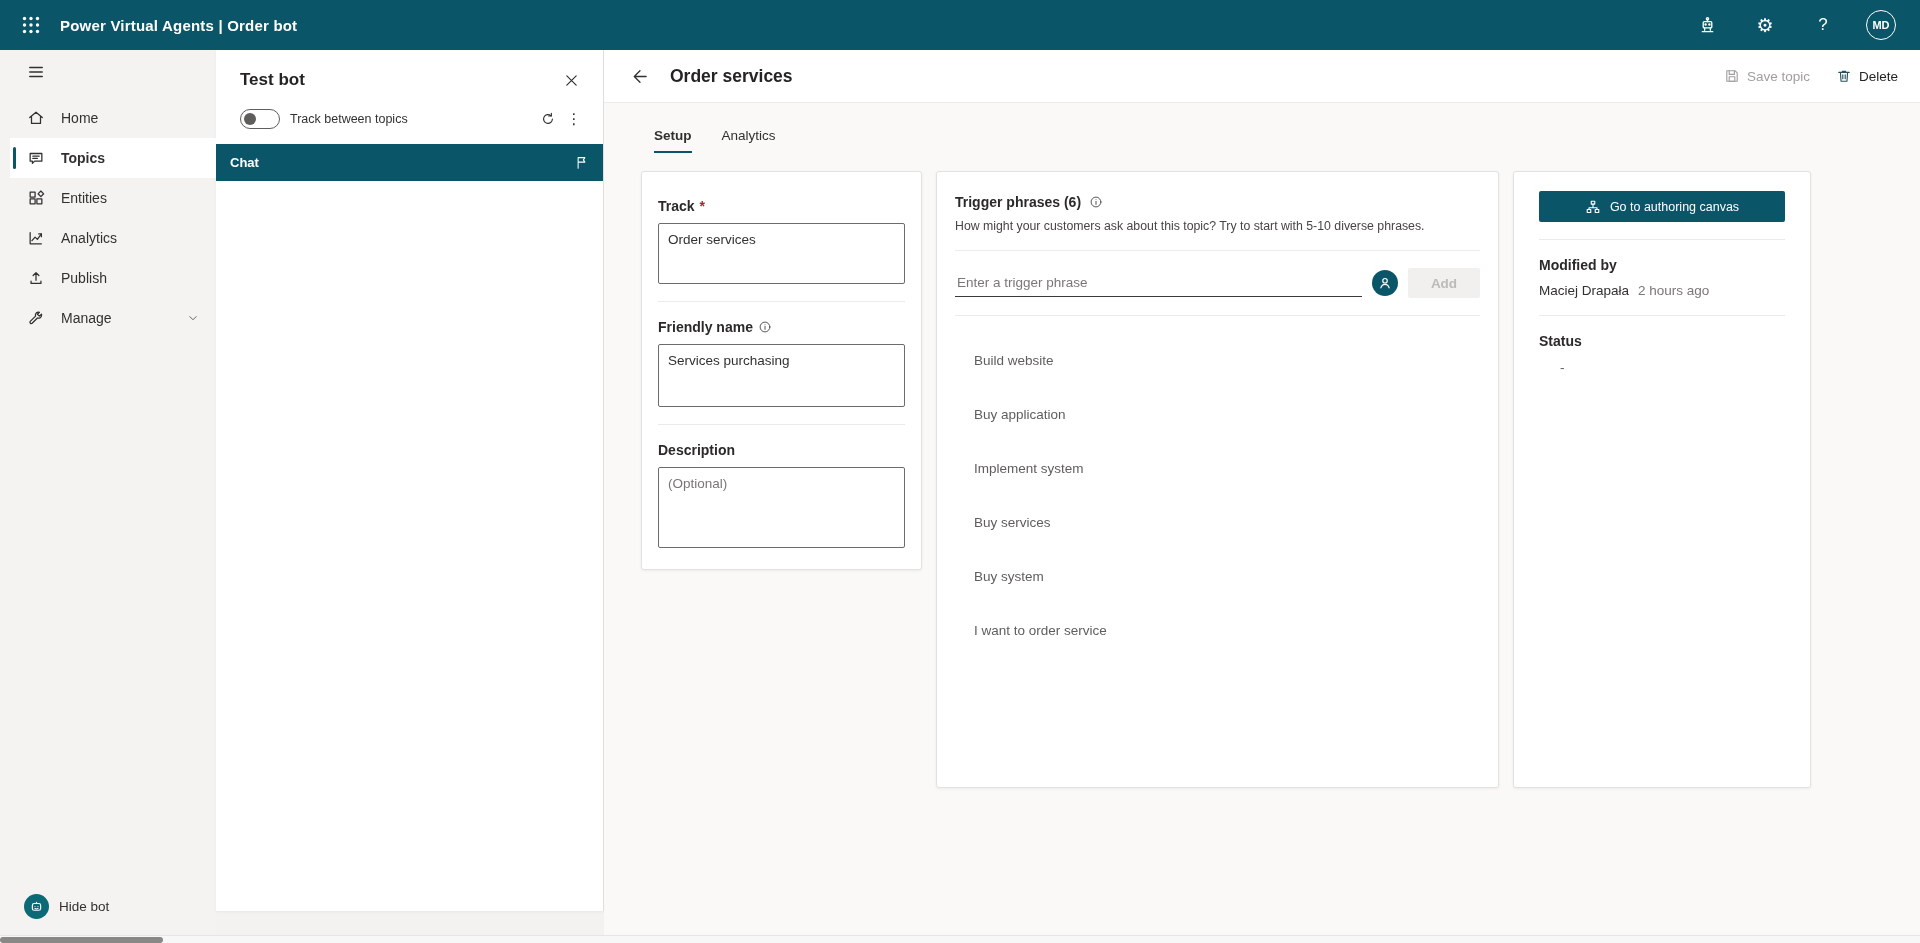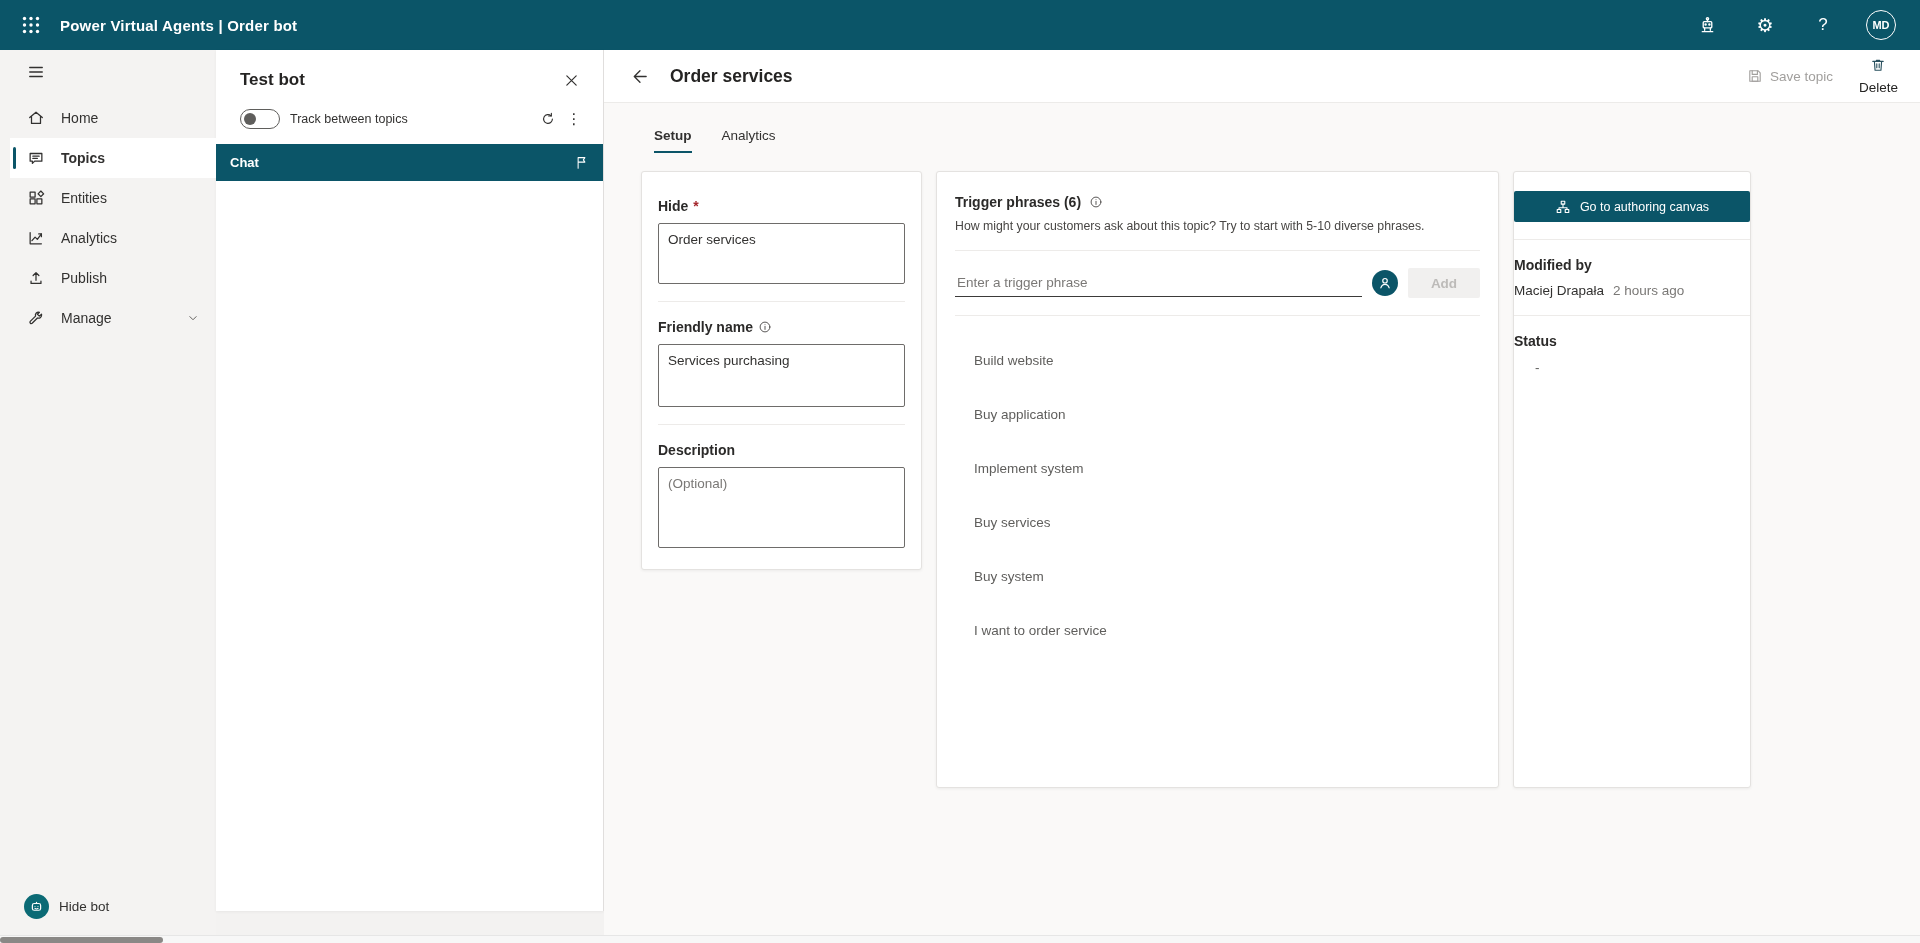--- a/index.html
+++ b/index.html
@@ -96,21 +96,21 @@
   .main-header {
     height:53px; background:#fff; border-bottom:1px solid #ecebe9;
     display:flex; align-items:center; padding:0 22px 0 20px;
   }
   .back-btn { width:30px; height:30px; display:flex; align-items:center; justify-content:center; color:#323130; cursor:pointer; }
   .page-title { font-size:17.5px; font-weight:700; color:#252423; margin-left:16px; }
   .main-header-spacer { flex:1; }
   .hdr-action { display:flex; align-items:center; gap:7px; font-size:13.5px; cursor:pointer; }
   .hdr-action.disabled { color:#a19f9d; cursor:default; }
   .hdr-action.disabled .ico-wrap { color:#a19f9d; }
-  .hdr-action + .hdr-action { margin-left:26px;flex-direction:column; }
+  .hdr-action + .hdr-action { margin-left:26px; }
   .delete-action { color:#252423; }
   .delete-action .ico-wrap { color:#29505e; }
 
   .tabs { display:flex; gap:30px; padding:25px 0 0 50px; }
   .tab { font-size:13.5px; color:#323130; padding-bottom:8px; cursor:pointer; border-bottom:2.5px solid transparent; }
   .tab.active { font-weight:700; border-bottom-color:#0b5568; }
 
   .cards { display:flex; align-items:flex-start; gap:14px; padding:18px 0 0 37px; }
   .card {
     background:#fff; border:1px solid #e4e2e0; border-radius:3px;
@@ -145,21 +145,21 @@
     width:26px; height:26px; border-radius:50%; background:#0b5568; color:#fff;
     display:flex; align-items:center; justify-content:center; cursor:pointer; flex-shrink:0;
   }
   .add-btn {
     width:72px; height:30px; background:#f1f0ef; color:#bdbbb9; border:none;
     font-size:13.5px; font-weight:700; font-family:inherit; border-radius:2px; cursor:default; flex-shrink:0;
   }
   .phrase-list { margin-top:4px; }
   .phrase-item { height:54px; display:flex; align-items:center; padding-left:19px; font-size:13.5px; color:#5f5e5c; }
 
-  .card-info { width:238px; height:617px; padding:19px 0; }
+  .card-info { width:298px; height:617px; padding:19px 25px; }
   .canvas-btn {
     width:100%; height:31px; background:#0b5568; color:#fff; border:none; border-radius:2px;
     display:flex; align-items:center; justify-content:center; gap:9px;
     font-size:12.5px; font-family:inherit; cursor:pointer;
   }
   .meta-label { font-size:14px; font-weight:700; color:#2b2a29; }
   .meta-row { display:flex; align-items:baseline; gap:9px; margin-top:10px; }
   .meta-name { font-size:13.5px; color:#323130; }
   .meta-time { font-size:13.5px; color:#7a7876; }
   .status-value { font-size:13.5px; color:#5f5e5c; margin:11px 0 0 21px; }
@@ -349,21 +349,21 @@
 
     <div class="tabs">
       <div class="tab active">Setup</div>
       <div class="tab">Analytics</div>
     </div>
 
     <div class="cards">
 
       <section class="card card-form">
         <div class="field-label">
-          <span>Hide</span>
+          <span>Track</span>
           <span class="required-mark">*</span>
         </div>
         <textarea class="textarea ta-name" style="">Order services</textarea>
         <hr class="divider">
         <div class="field-label">
           <span>Friendly name</span>
           <span class="info-ico">
             <svg class="ico" width="14" height="14" viewBox="0 0 20 20" style="stroke-width:1.3">
               <circle cx="10" cy="10" r="7"></circle>
                 <path d="M10 9v4.5"></path>

